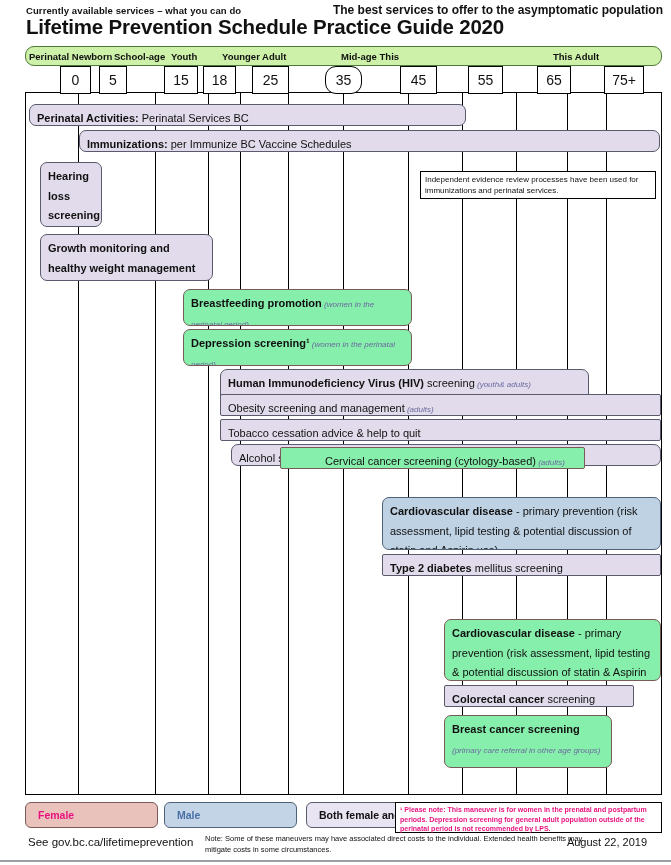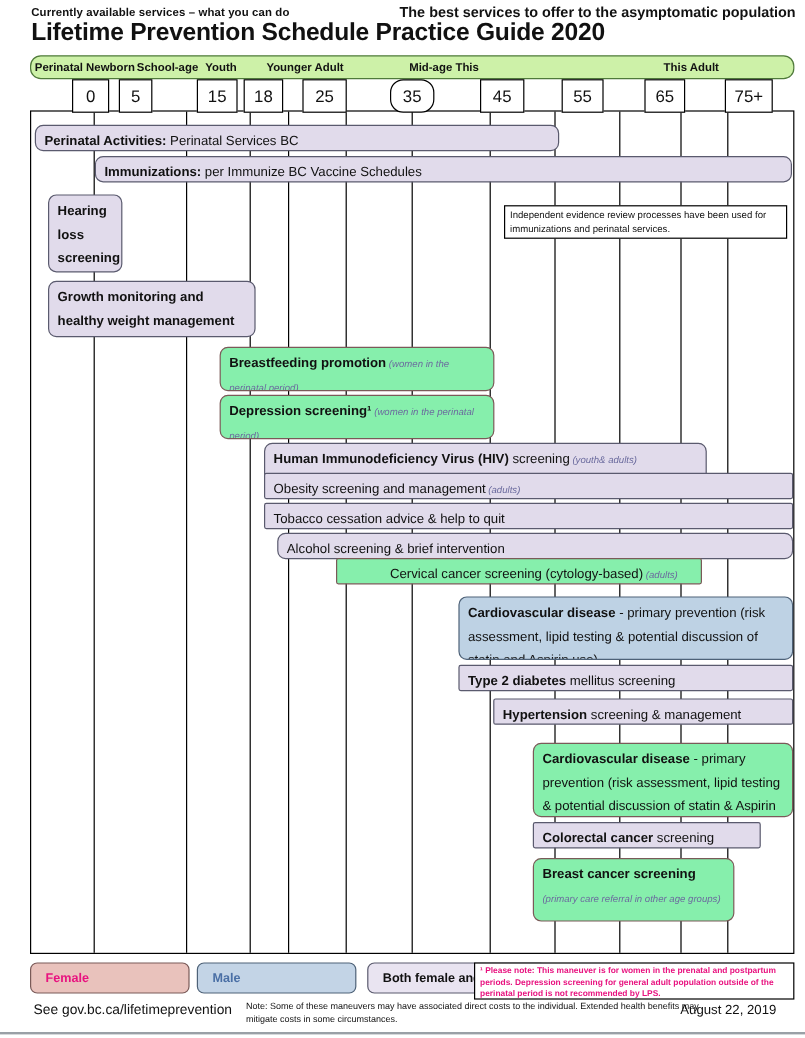--- a/index.html
+++ b/index.html
@@ -126,24 +126,23 @@
       <div class="bar c-lav" style="left: 3px; top: 11px; width: 437px; height: 22px;"><span class="t"><b>Perinatal Activities:</b><span> Perinatal Services BC</span></span></div>
       <div class="bar c-lav" style="left: 53px; top: 37px; width: 581px; height: 22px;"><span class="t"><b>Immunizations:</b><span> per Immunize BC Vaccine Schedules</span></span></div>
       <div class="bar c-lav" style="left: 14px; top: 69px; width: 62px; height: 65px;"><span class="t"><b>Hearing loss screening</b></span></div>
       <div class="bar c-lav" style="left: 14px; top: 141px; width: 173px; height: 47px;"><span class="t"><b>Growth monitoring and healthy weight management</b></span></div>
       <div class="bar c-pink" style="left: 157px; top: 196px; width: 229px; height: 37px;"><span class="t"><b>Breastfeeding promotion</b><span class="sub"> (women in the perinatal period)</span></span></div>
       <div class="bar c-pink" style="left: 157px; top: 236px; width: 229px; height: 37px;"><span class="t"><b>Depression screening¹</b><span class="sub"> (women in the perinatal period)</span></span></div>
       <div class="bar c-lav" style="left: 194px; top: 276px; width: 369px; height: 39px;"><span class="t"><b>Human Immunodeficiency Virus (HIV)</b><span> screening</span><span class="sub"> (youth&amp; adults)</span></span></div>
       <div class="bar c-lav sq" style="left: 194px; top: 301px; width: 441px; height: 22px;"><span class="t"><span>Obesity screening and management</span><span class="sub"> (adults)</span></span></div>
       <div class="bar c-lav sq" style="left: 194px; top: 326px; width: 441px; height: 22px;"><span class="t"><span>Tobacco cessation advice &amp; help to quit</span></span></div>
       <div class="bar c-lav" style="left: 205px; top: 351px; width: 430px; height: 22px;"><span class="t"><span>Alcohol screening &amp; brief intervention</span></span></div>
-      <div class="bar c-pink sq" style="left: 254px; top: 372px; width: 305px; height: 22px; padding-left: 44px;"><span class="t"><span>Cervical cancer screening (cytology-based)</span><span class="sub"> (adults)</span></span></div>
+      <div class="bar c-pink sq" style="left: 254px; top: 354px; width: 305px; height: 22px; padding-left: 44px;"><span class="t"><span>Cervical cancer screening (cytology-based)</span><span class="sub"> (adults)</span></span></div>
       <div class="bar c-blue" style="left: 356px; top: 404px; width: 279px; height: 53px;"><span class="t"><b>Cardiovascular disease</b><span> - primary prevention (risk assessment, lipid testing &amp; potential discussion of statin and Aspirin use)</span></span></div>
       <div class="bar c-lav sq" style="left: 356px; top: 461px; width: 279px; height: 22px;"><span class="t"><b>Type 2 diabetes</b><span> mellitus screening</span></span></div>
-      <div class="bar c-lav sq" style="left: 385px; top: 489px; width: 250px; height: 22px;"><span class="t"><b>Hypertension</b><span> screening &amp; management</span></span></div>
       <div class="bar c-pink" style="left: 418px; top: 526px; width: 217px; height: 62px;"><span class="t"><b>Cardiovascular disease</b><span> - primary prevention (risk assessment, lipid testing &amp; potential discussion of statin &amp; Aspirin use)</span></span></div>
       <div class="bar c-lav sq" style="left: 418px; top: 592px; width: 190px; height: 22px;"><span class="t"><b>Colorectal cancer</b><span> screening</span></span></div>
       <div class="bar c-pink" style="left: 418px; top: 622px; width: 168px; height: 53px;"><span class="t"><b>Breast cancer screening</b><span class="sub"> (primary care referral in other age groups)</span></span></div>
       <div class="notebox" style="left: 394px; top: 62px; width: 236px; height: 28px; margin-top: 16px;">Independent evidence review processes have been used for immunizations and perinatal services.</div>
     </div>
 
   <div class="legend" id="legend">
       <div class="lgd female" style="left: 0px; width: 133px;">Female</div>
       <div class="lgd male" style="left: 139px; width: 133px;">Male</div>
       <div class="lgd both" style="left: 281px; width: 150px;">Both female and male</div>

